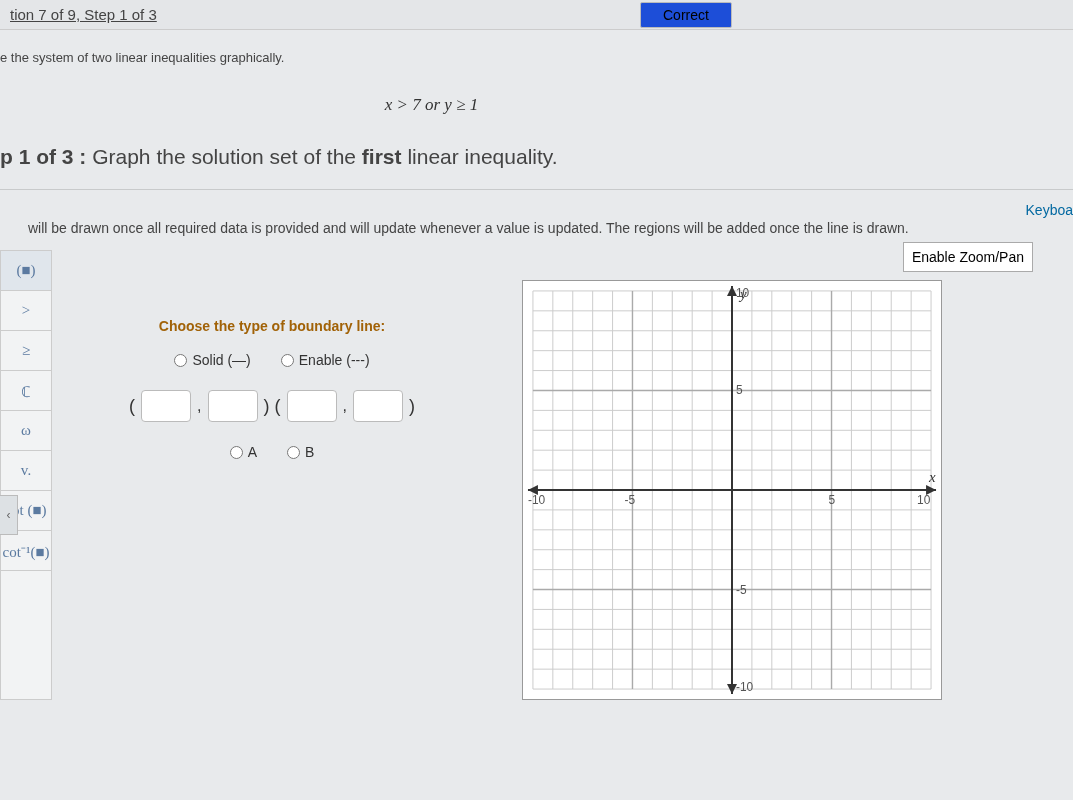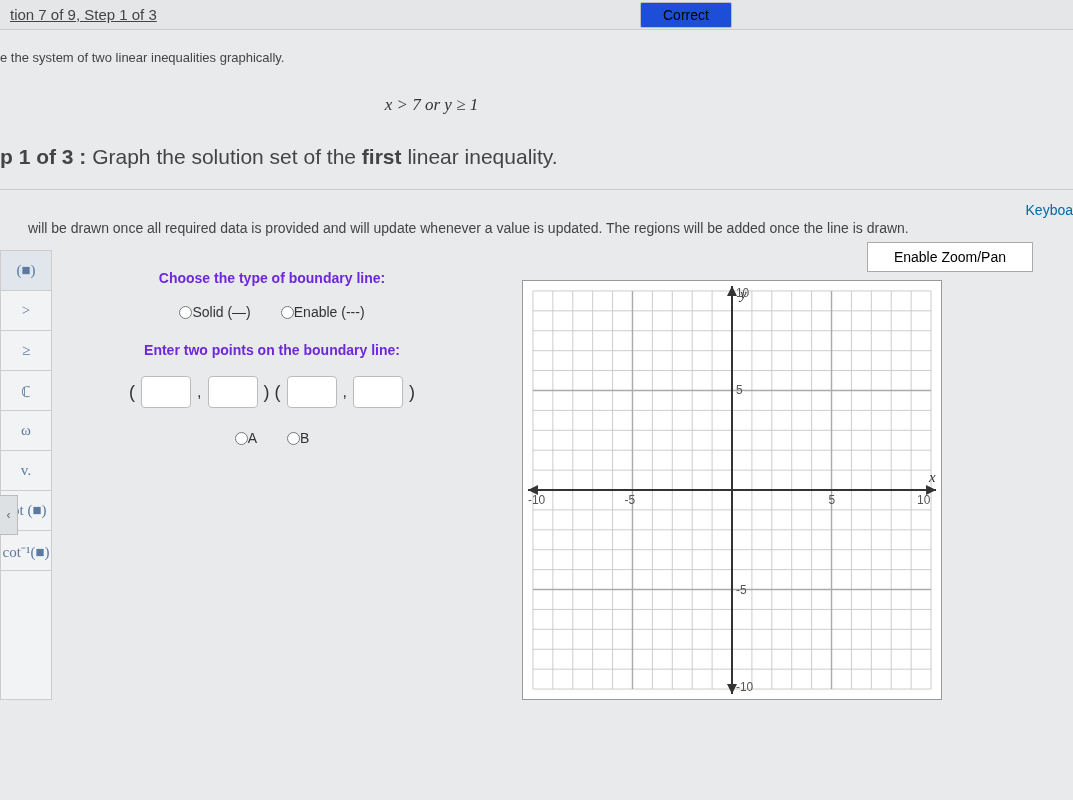--- a/index.html
+++ b/index.html
@@ -64,23 +64,23 @@
   color: #5b7aa0;
   cursor: pointer;
   font-family: 'Times New Roman', serif;
 }
 .keypad .k.sel { background: #e0e6ec; }
 .controls {
   width: 420px;
   padding: 20px 10px;
 }
 .controls .sec { text-align: center; margin-bottom: 22px; }
-.controls .lbl { font-weight: bold; font-size: 14px; color: #6d28d9; margin-bottom: 18px; display: block; }
+.controls .lbl { font-weight: bold; font-size: 14px; color: #a16207; margin-bottom: 18px; display: block; margin-top: 48px; }
 .radio-row { display: flex; justify-content: center; gap: 30px; font-size: 14px; }
-.radio-row label { display: flex; align-items: center; cursor: pointer; }
+.radio-row label { display: flex; align-items: center; gap: 5px; cursor: pointer; }
 .radio-row input { cursor: pointer; }
 .point-inputs {
   display: flex;
   justify-content: center;
   gap: 6px;
   align-items: center;
   font-size: 16px;
 }
 .point-inputs input {
   width: 50px;
@@ -94,21 +94,21 @@
 .graph-wrap {
   flex: 1;
   position: relative;
 }
 .zoom-btn {
   position: absolute;
   right: 40px;
   top: -8px;
   background: #fff;
   border: 1px solid #aaa;
-  padding: 6px 26px;
+  padding: 6px 8px;
   font-size: 14px;
   cursor: pointer;
   margin-left: 22px;
 }
 .graph {
   width: 420px;
   height: 420px;
   border: 1px solid #999;
   background: #fff;
   position: relative;
@@ -182,21 +182,20 @@
             <span>Solid (—)</span>
           </label>
           <label>
             <input type="radio" name="btype" style="">
             <span>Enable (---)</span>
           </label>
         </div>
       </div>
 
       <div class="sec">
-        <span class="lbl">Enter two points on the boundary line:</span>
         <div class="point-inputs">
           <span class="paren">(</span>
           <input type="text" style="">
           <span>,</span>
           <input type="text" style="">
           <span class="paren">) (</span>
           <input type="text" style="">
           <span>,</span>
           <input type="text" style="">
           <span class="paren">)</span>

